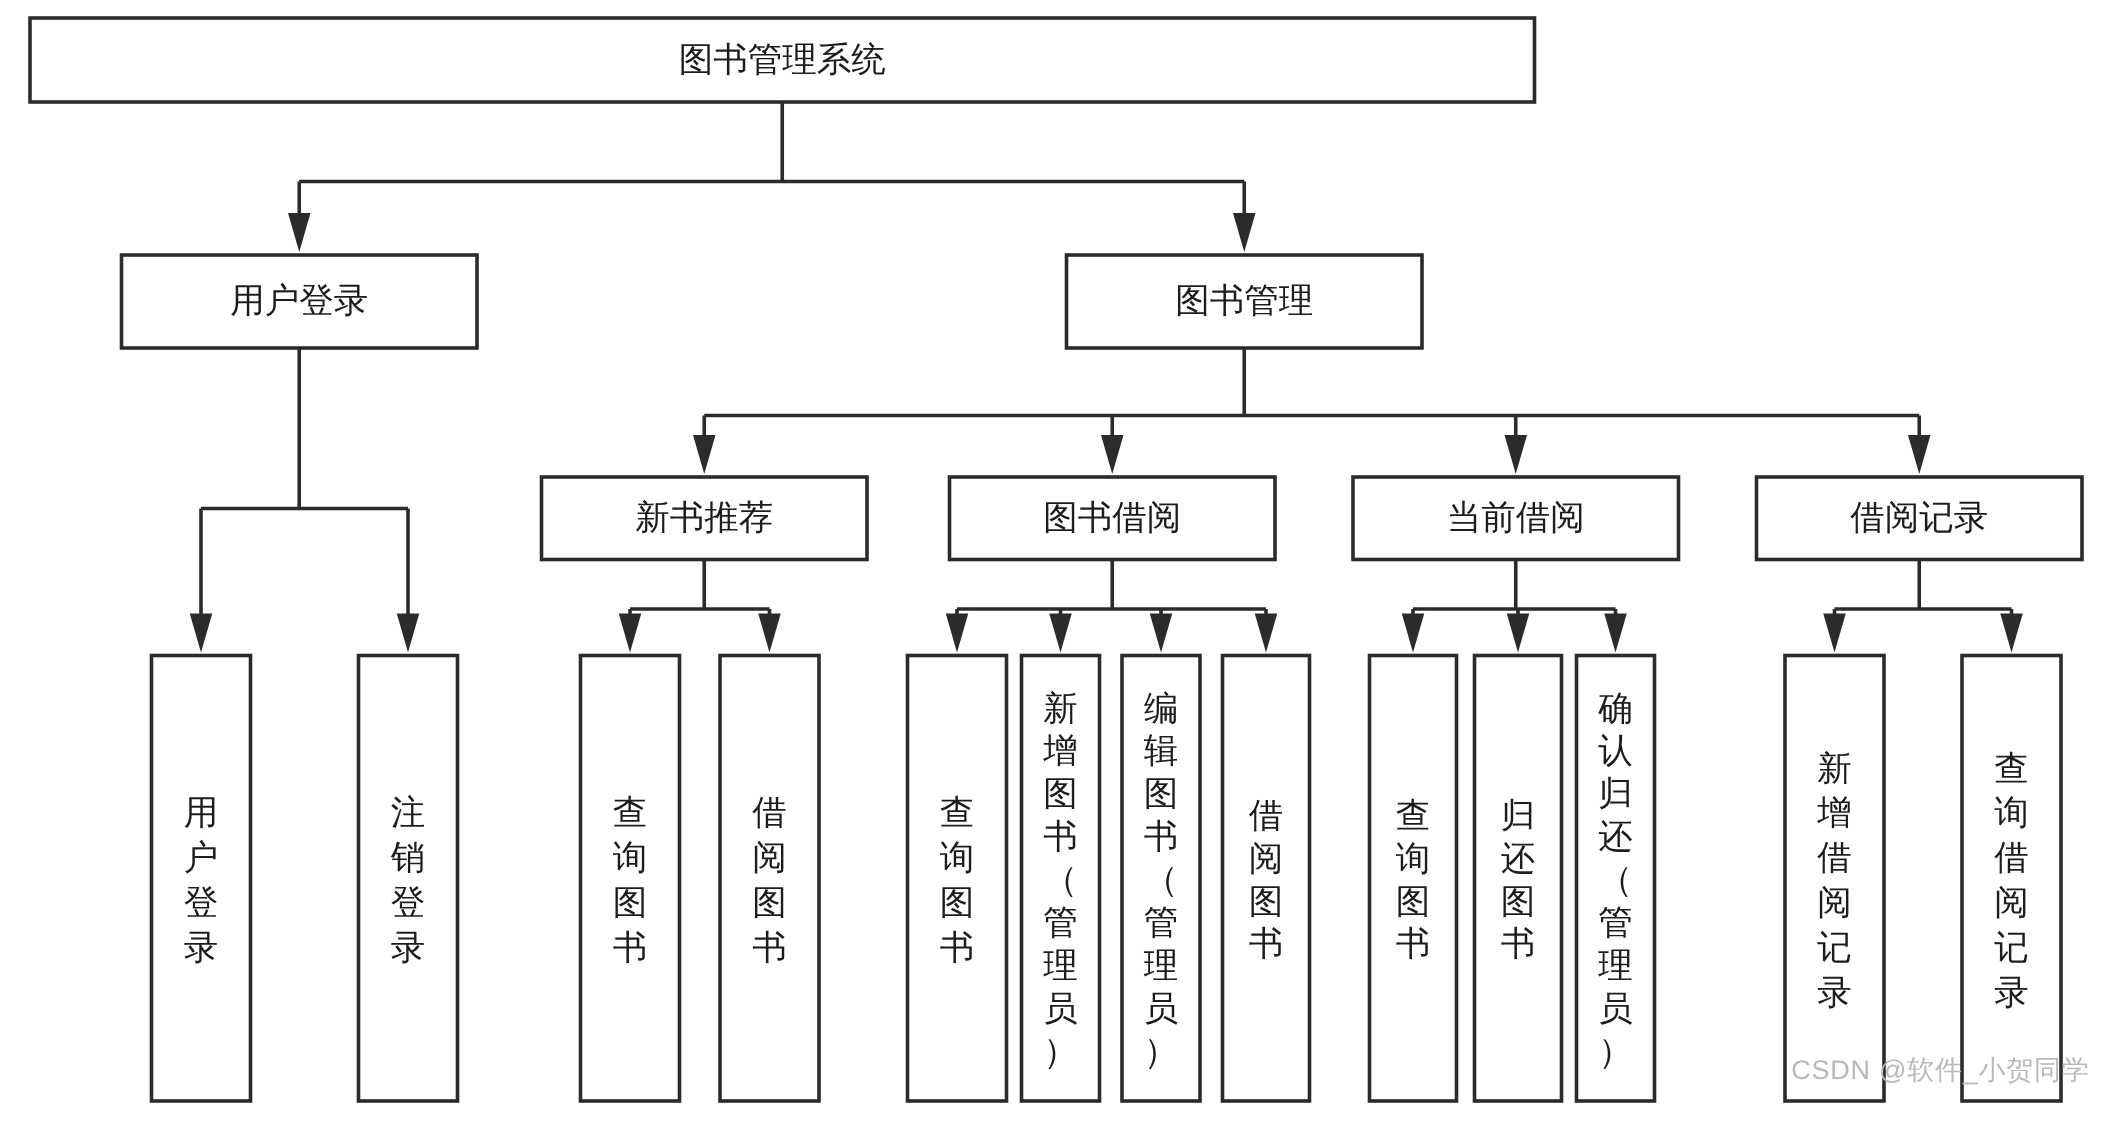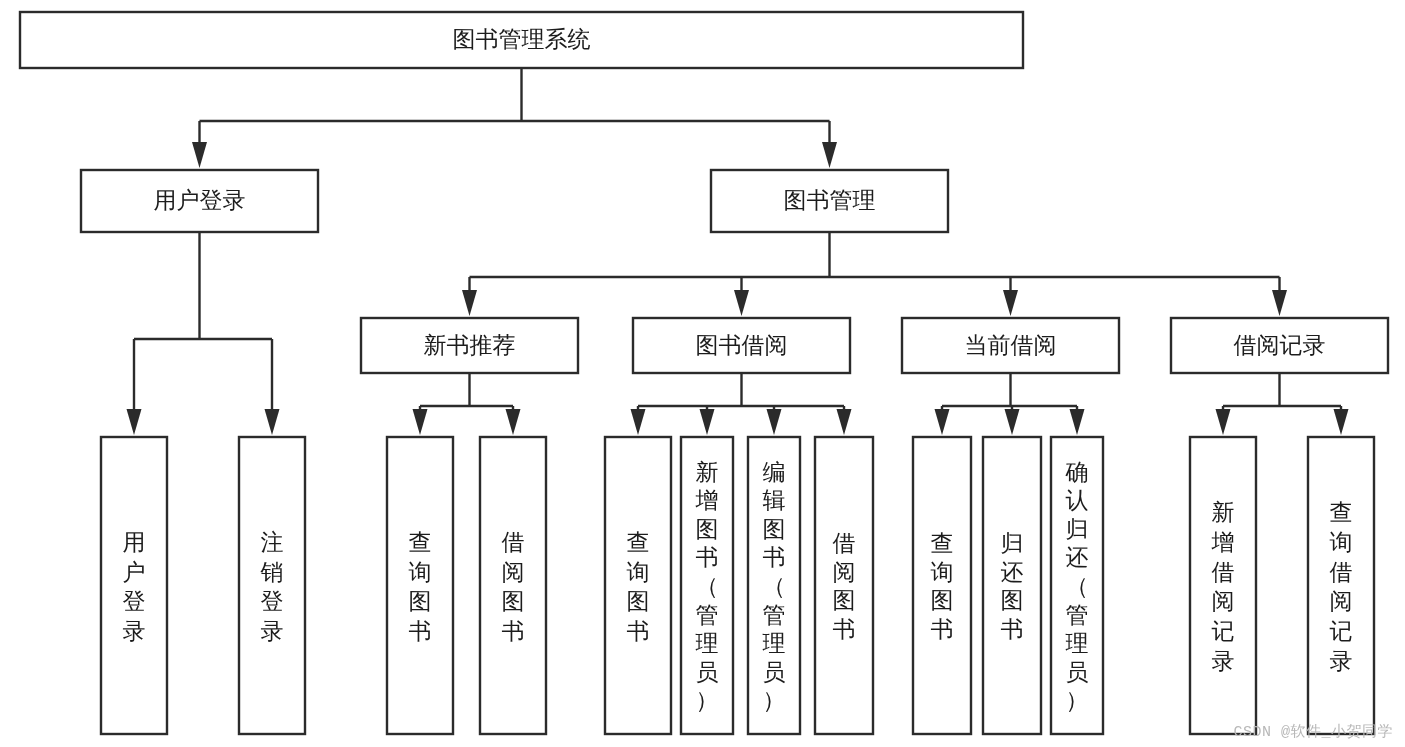--- a/index.html
+++ b/index.html
@@ -53,23 +53,23 @@
   .node-label-v {
     font-family: "Liberation Sans", "DejaVu Sans", sans-serif;
     font-size: 23px;
     fill: #1c1c1c;
     text-anchor: middle;
     white-space: pre;
   }
   .watermark {
     position: absolute;
     right: 12px;
-    bottom: 6px;
-    font-family: Liberation Mono, monospace;
-    font-size: 15px;
+    bottom: 22px;
+    font-family: Liberation Sans, sans-serif;
+    font-size: 18px;
     color: #b8b8b8;
     letter-spacing: 0.5px;
     user-select: none;
     pointer-events: none;
   }
 </style>
 </head>
 <body>
 
 <div id="diagram-root">

